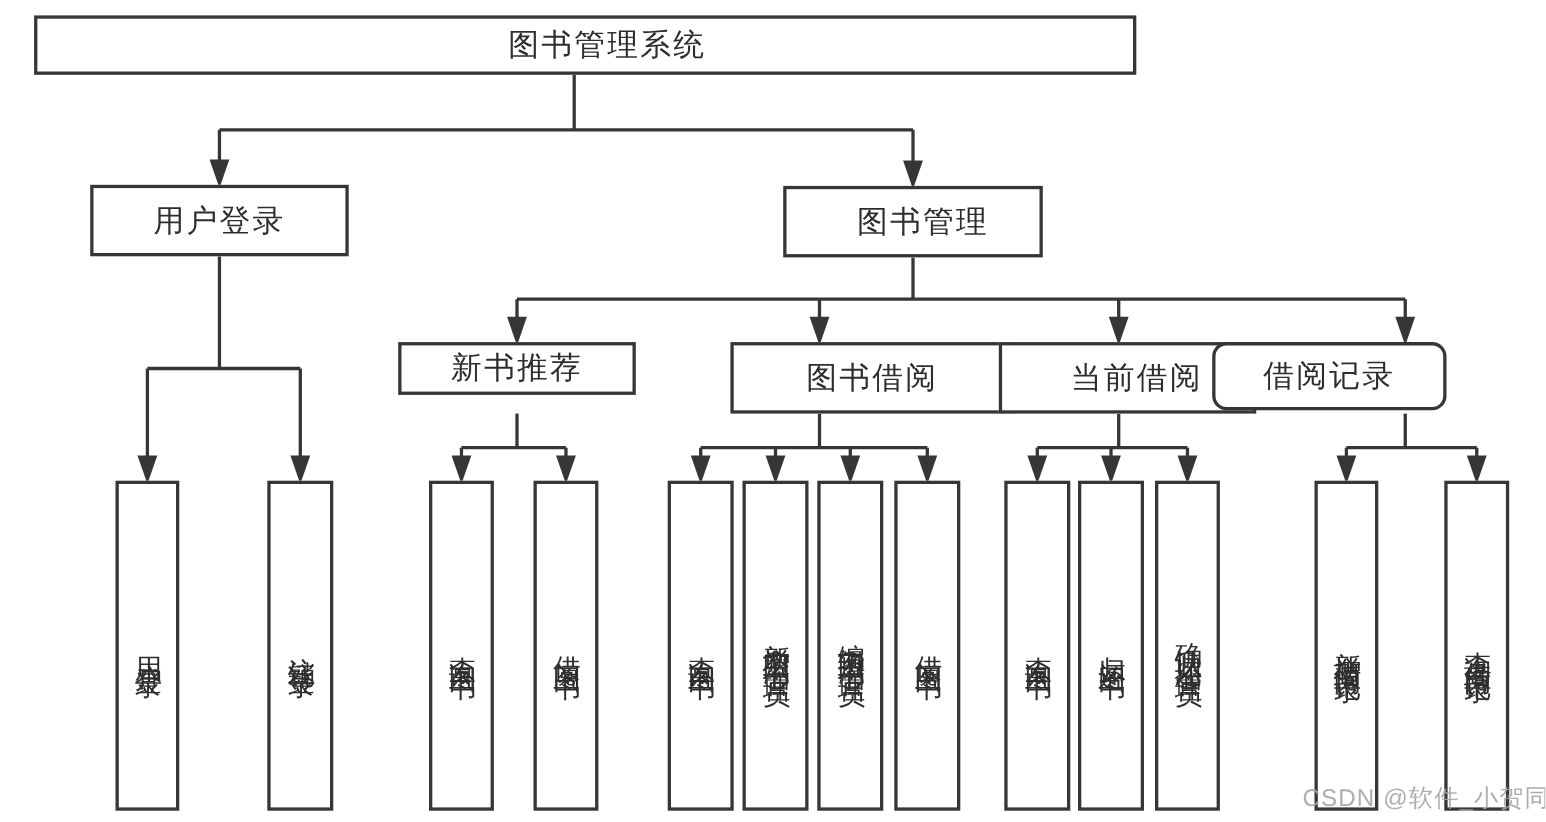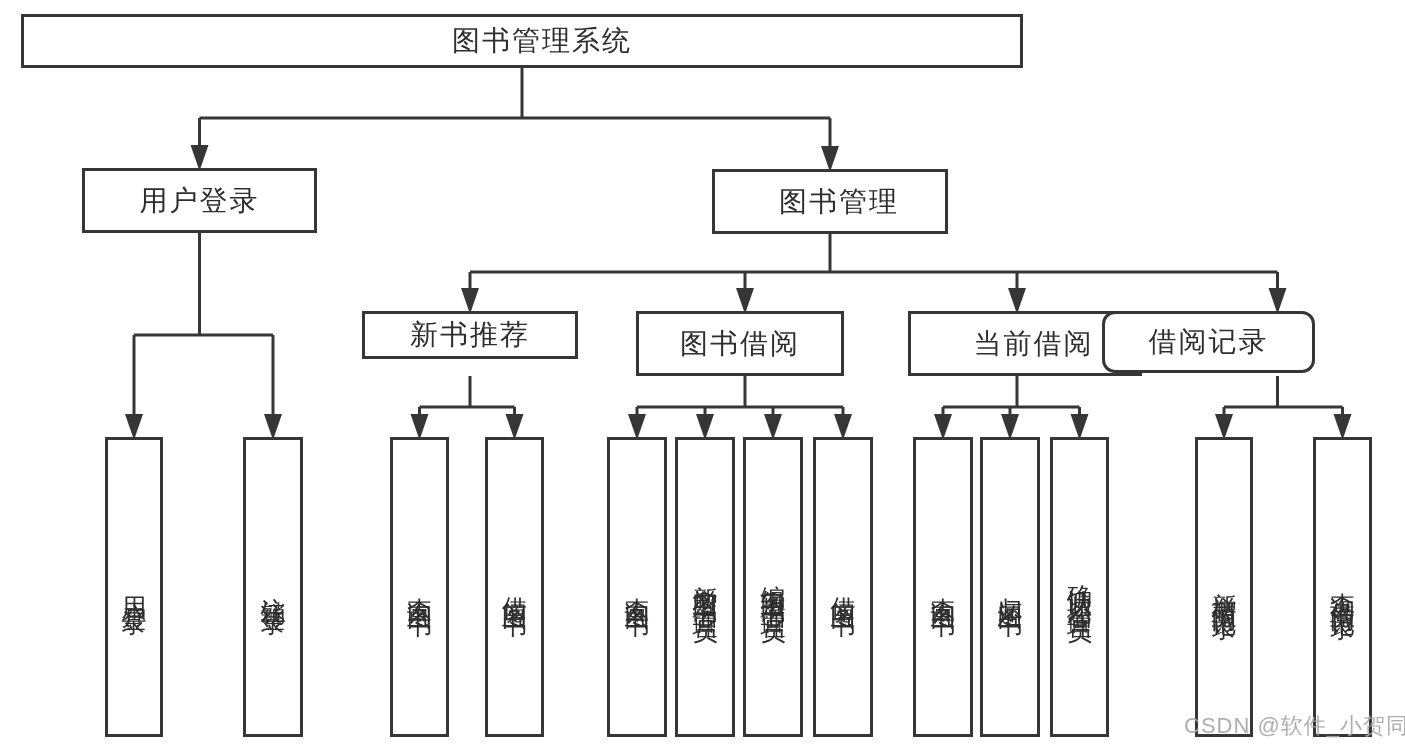--- a/index.html
+++ b/index.html
@@ -99,33 +99,33 @@
       <line x1="1079.5" y1="407" x2="1079.5" y2="419" stroke="#363636" stroke-width="3"></line>
       <polygon points="1079.5,440 1070.5,414 1088.5,414" fill="#363636"></polygon>
       <line x1="1277.5" y1="376" x2="1277.5" y2="407" stroke="#363636" stroke-width="3"></line>
       <line x1="1224" y1="407" x2="1342.5" y2="407" stroke="#363636" stroke-width="3"></line>
       <line x1="1224" y1="407" x2="1224" y2="419" stroke="#363636" stroke-width="3"></line>
       <polygon points="1224,440 1215,414 1233,414" fill="#363636"></polygon>
       <line x1="1342.5" y1="407" x2="1342.5" y2="419" stroke="#363636" stroke-width="3"></line>
       <polygon points="1342.5,440 1333.5,414 1351.5,414" fill="#363636"></polygon>
     </svg>
   <div id="nodes">
-      <div class="node h" style="left: 21px; top: 14px; width: 1002px; height: 54px; padding-left: 40px;">
+      <div class="node h" style="left: 31px; top: 14px; width: 1002px; height: 54px; padding-left: 40px;">
         <span>图书管理系统</span>
       </div>
       <div class="node h" style="left: 82px; top: 168px; width: 235px; height: 65px;">
         <span>用户登录</span>
       </div>
       <div class="node h" style="left: 712px; top: 169px; width: 236px; height: 65px; padding-left: 18px;">
         <span>图书管理</span>
       </div>
       <div class="node h" style="left: 362px; top: 311px; width: 216px; height: 48px;">
         <span>新书推荐</span>
       </div>
-      <div class="node h" style="left: 636px; top: 311px; width: 208px; height: 65px;">
+      <div class="node h" style="left: 664px; top: 311px; width: 258px; height: 65px;">
         <span>图书借阅</span>
       </div>
       <div class="node h" style="left: 908px; top: 311px; width: 234px; height: 65px; padding-left: 17px;">
         <span>当前借阅</span>
       </div>
       <div class="node h" style="left: 1102px; top: 311px; width: 213px; height: 62px; border-radius: 13px;">
         <span>借阅记录</span>
       </div>
       <div class="node v" style="left: 105px; top: 437px; width: 58px; height: 300px;">
         <span>用户登录</span>

